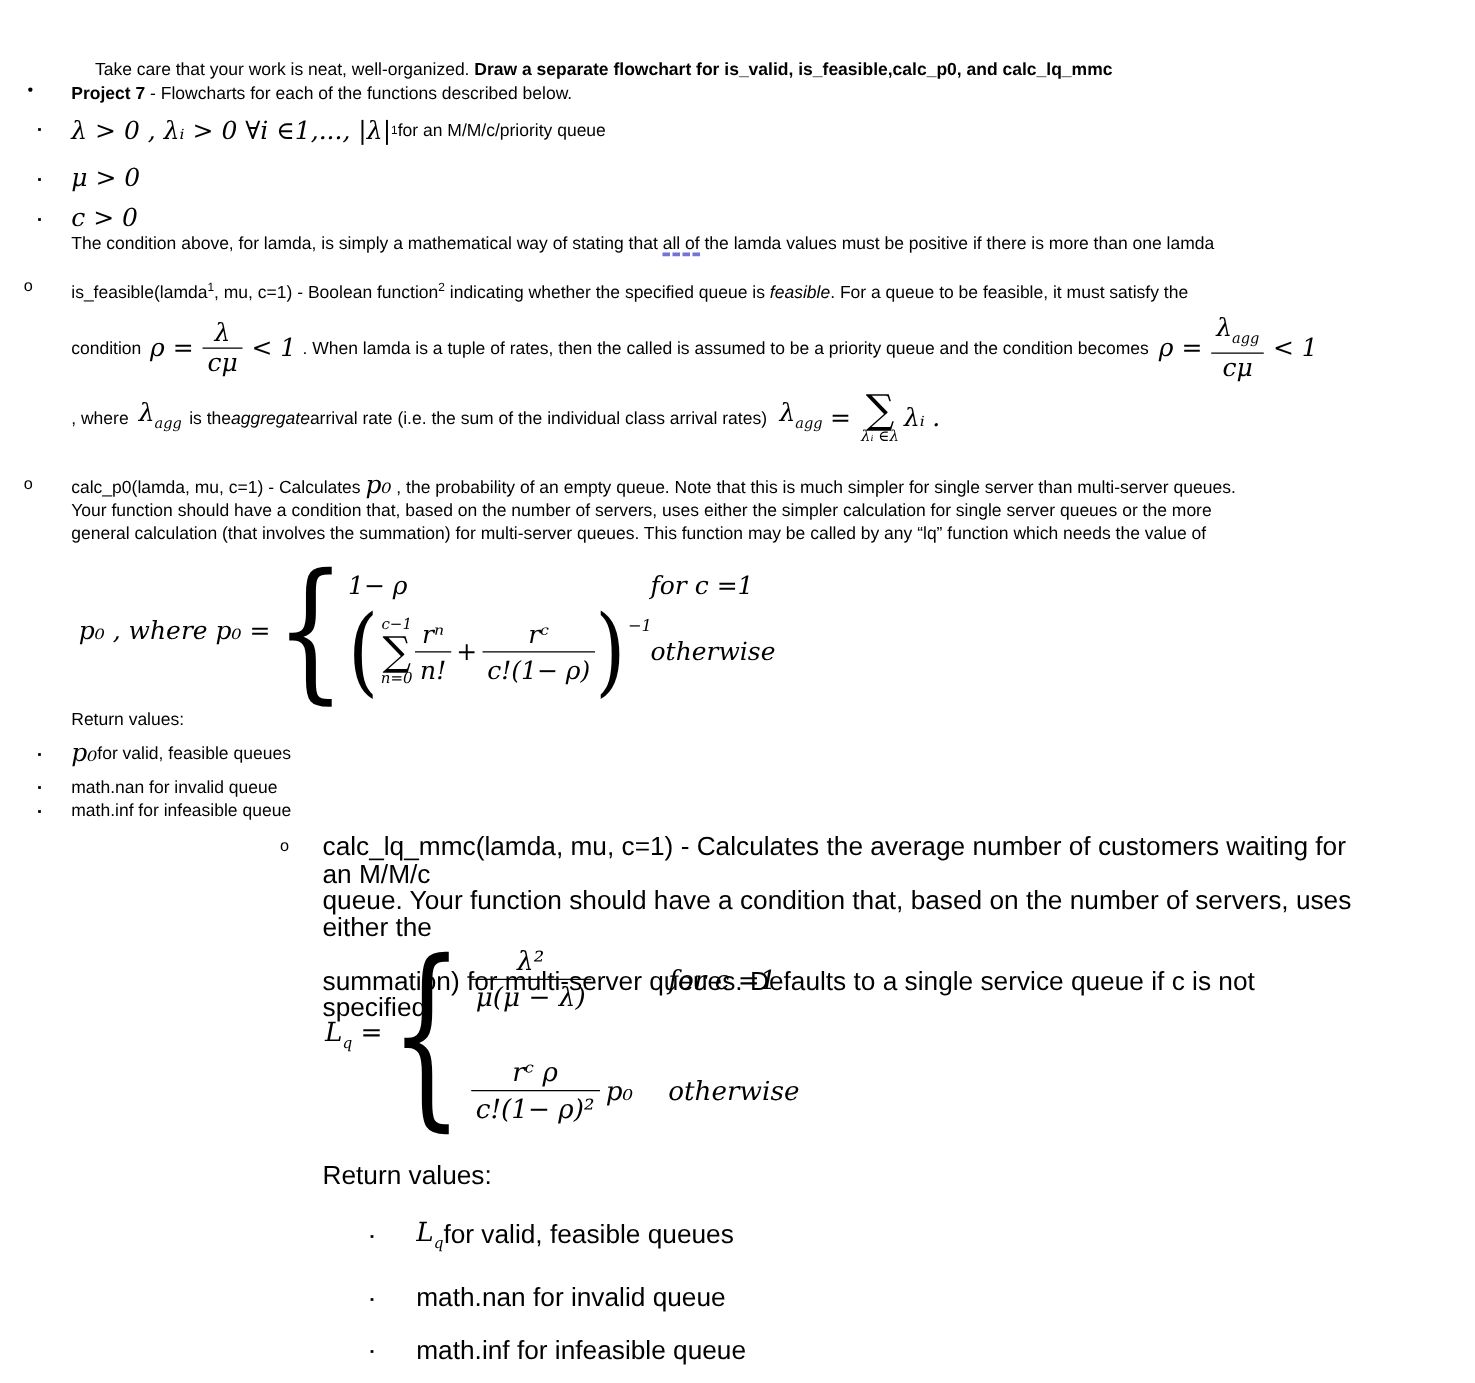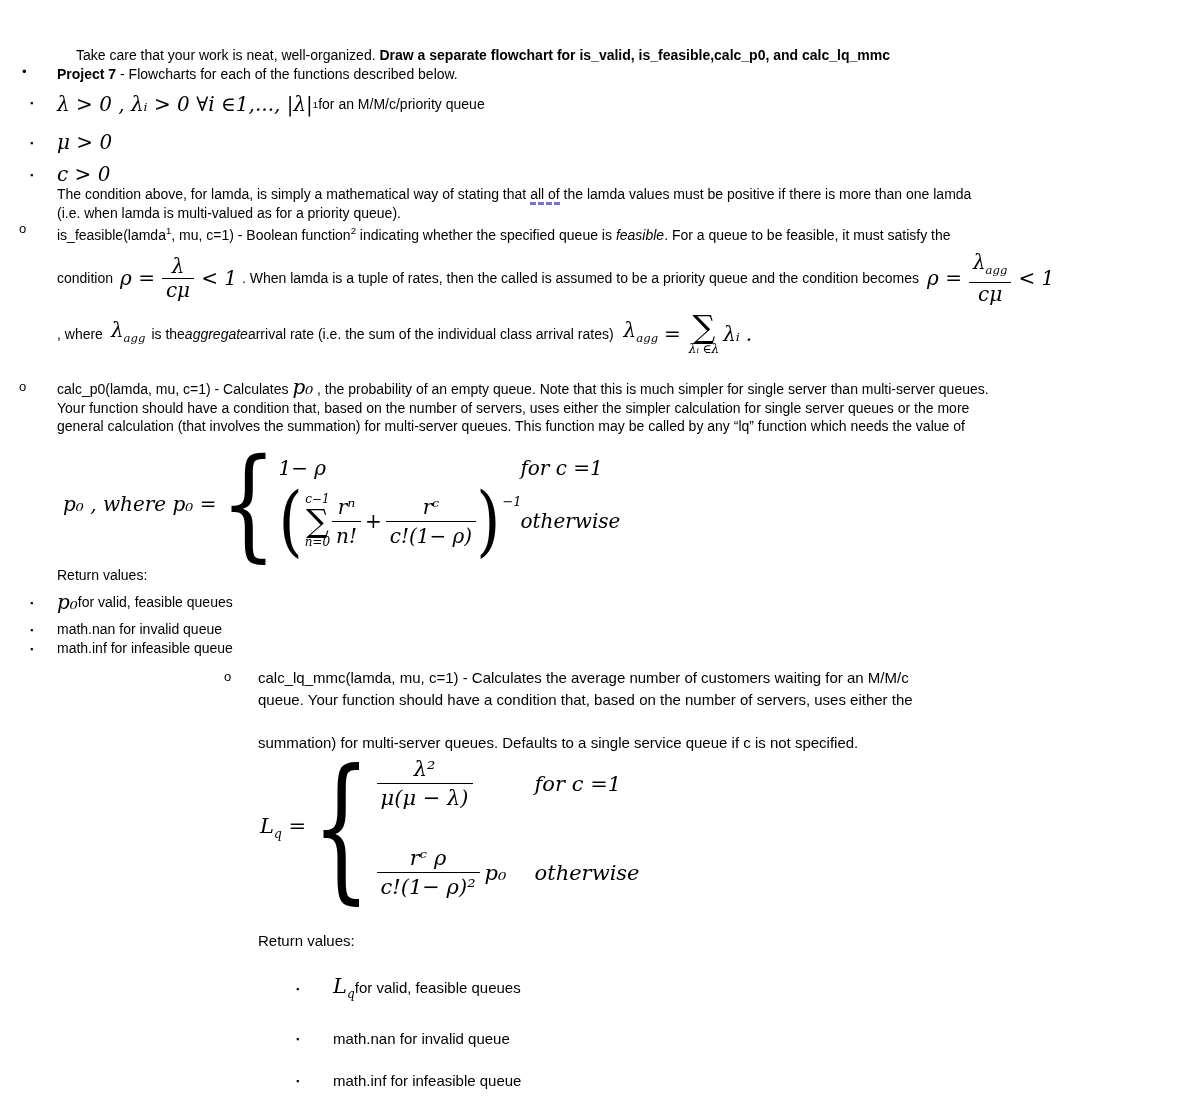--- a/index.html
+++ b/index.html
@@ -2,21 +2,21 @@
 <html><head>
 <meta charset="utf-8">
 <style>
   html,body { margin:0; padding:0; background:#fff; }
   .page {
     position:relative; width:1180px; height:1106px; background:#ffffff;
     font-family:"Liberation Sans", sans-serif; color:#000; overflow:hidden;
   }
   .abs { position:absolute; }
   .sans   { font-size:14px;   line-height:18.5px; }
-  .sans-lg{ font-size:15px; line-height:21.5px; }
+  .sans-lg{ font-size:21px; line-height:21.5px; }
   b { font-weight:700; }
   .nowrap { white-space:nowrap; }
   .math { font-family:"DejaVu Serif", "Liberation Serif", serif; font-style:italic; }
   .m20 { font-size:20px; }
   .m21 { font-size:21px; }
   sub { font-size:0.58em; }
   sup.fn { font-size:9.5px; font-family:"Liberation Sans", sans-serif; font-style:normal; vertical-align:super; }
   .dashed-u { border-bottom:3px dashed #7373d8; }
   .em { font-style:italic; }
   .row-c { display:flex; align-items:center; }
@@ -57,21 +57,20 @@
   </div>
 
   <span class="abs bullet-square" style="left:30px; top:138px;">▪</span>
   <div class="abs math m20 nowrap" style="left:57px; top:130px;">μ &gt; 0</div>
 
   <span class="abs bullet-square" style="left:30px; top:170px;">▪</span>
   <div class="abs math m20 nowrap" style="left:57px; top:162px;">c &gt; 0</div>
 
   <div class="abs sans" style="left:57px; top:185px; width:1105px;">
     <span>The condition above, for lamda, is simply a mathematical way of stating that </span><span class="dashed-u">all of</span><span> the lamda values must be positive if there is more than one lamda</span><br>
-    <span>(i.e. when lamda is multi-valued as for a priority queue).</span>
   </div>
 
   <span class="abs bullet-circle sans" style="left:19px; top:222px;">o</span>
   <div class="abs sans nowrap" style="left:57px; top:222px;">
     <span>is_feasible(lamda</span><sup class="fn">1</sup><span>, mu, c=1) - Boolean function</span><sup class="fn">2</sup><span> indicating whether the specified queue is </span><span class="em">feasible</span><span>. For a queue to be feasible, it must satisfy the</span>
   </div>
 
   <div class="abs row-c sans nowrap" style="left:57px; top:242px; height:72px;">
     <span>condition</span>
     <span class="math m20" style="margin:0 7px 0 7px;">ρ =</span>

